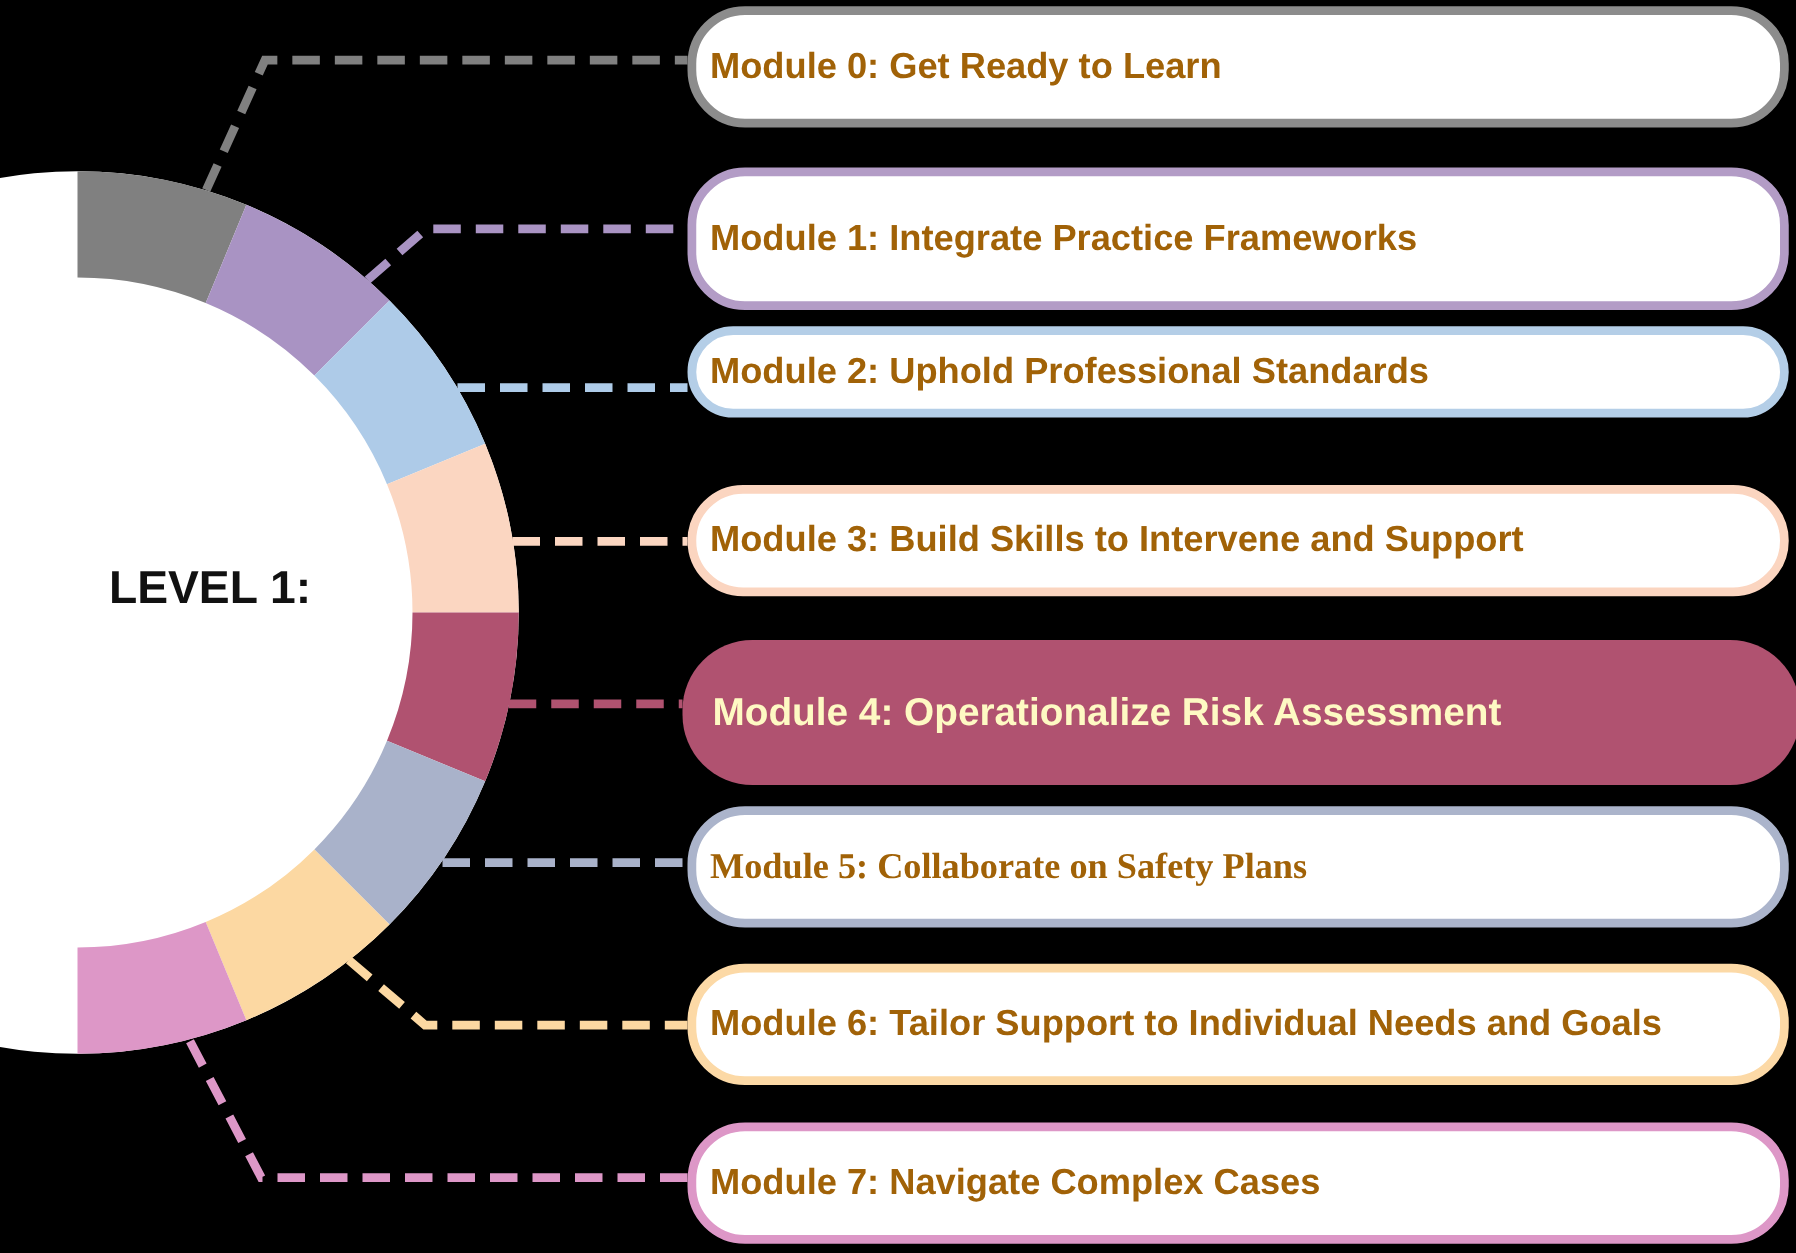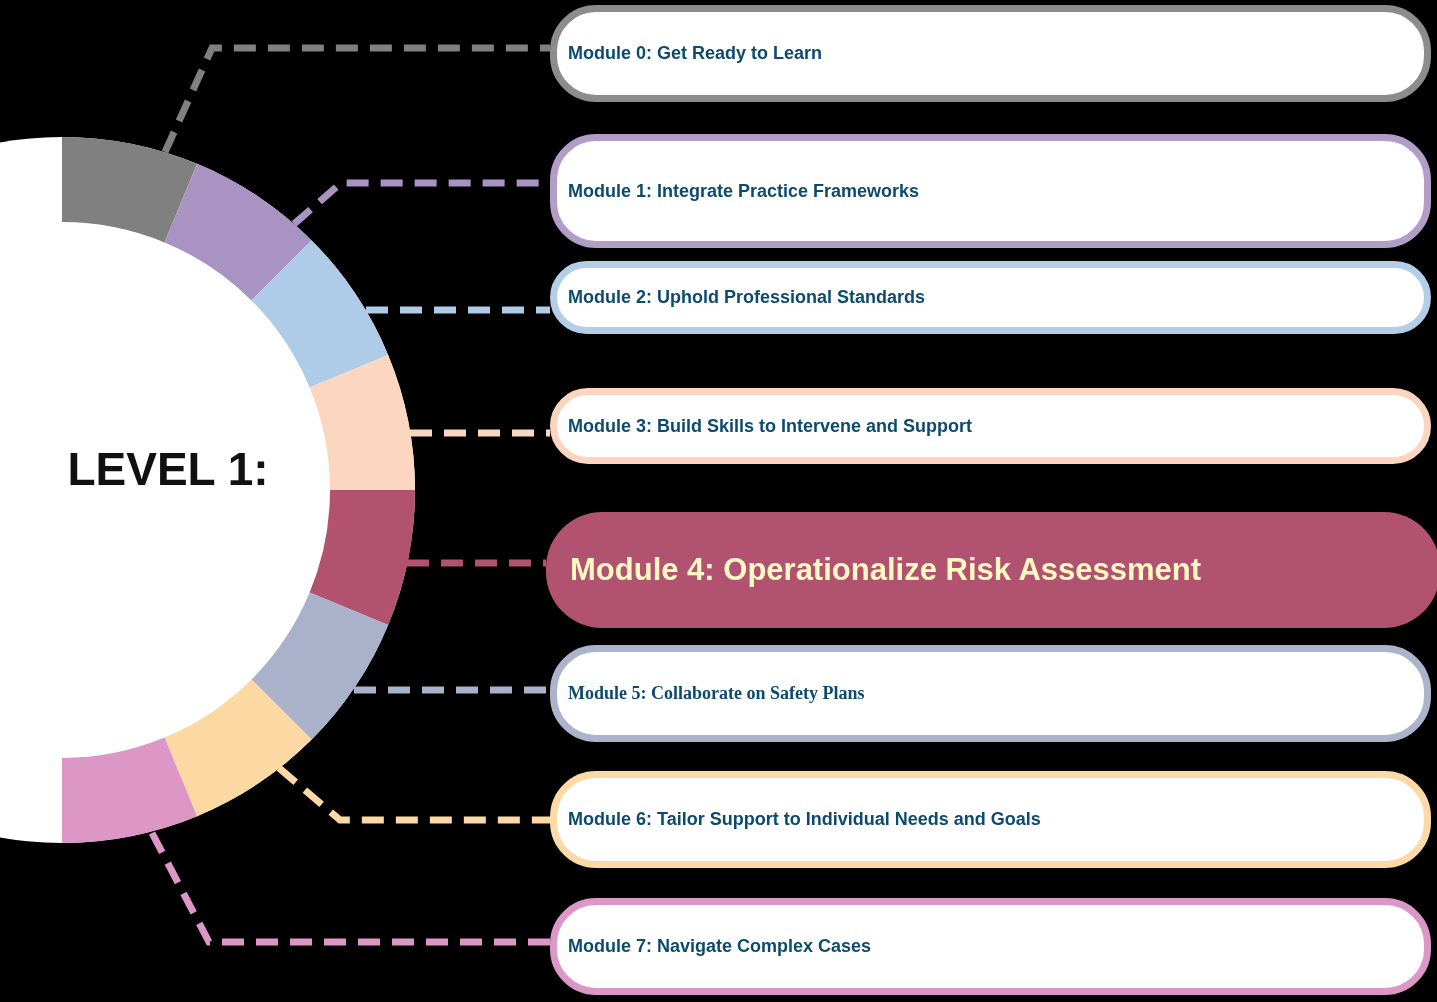--- a/index.html
+++ b/index.html
@@ -6,27 +6,27 @@
   .canvas{
     position:relative;width:1437px;height:1002px;background:#000;
     overflow:hidden;font-family:"Liberation Sans",sans-serif;
   }
   .diagram-svg{position:absolute;left:0;top:0;}
   .module-box{
     position:absolute;background:#fff;border-style:solid;border-width:7px;
     box-sizing:border-box;display:flex;align-items:center;padding-left:11px;
   }
   .module-label{
-    font-weight:bold;font-size:18px;color:#0c4a6e;white-space:nowrap;
+    font-weight:bold;font-size:29px;color:#a16207;white-space:nowrap;
   }
   .module-box.highlight{border-width:0;padding-left:24px;}
   .module-box.highlight .module-label{font-size:31px;color:#fef9c3;}
   .level-label{
     position:absolute;left:0;top:446px;width:336px;text-align:center;
-    font-weight:bold;font-size:46px;line-height:47px;color:#111;
+    font-weight:bold;font-size:37px;line-height:47px;color:#111;
   }
   .level-label span{display:block;}
 </style>
 </head>
 <body>
 
 <div class="canvas">
   <svg class="diagram-svg" width="1437" height="1002" viewBox="0 0 1437 1002">
       <circle cx="62" cy="490" r="353" fill="#ffffff"></circle>
       <path d="M 62.00000000000002 137 A 353 353 0 0 1 197.0872516248767 163.87052502351577 L 164.55915987384407 242.40028528697516 A 268 268 0 0 0 62.000000000000014 222 Z" fill="#808080"></path>
@@ -54,21 +54,21 @@
   <div id="boxes-root">
       <div class="module-box" style="left: 550px; top: 5px; width: 881px; height: 97px; border-radius: 46px; border-color: rgb(140, 140, 140); background-color: rgb(255, 255, 255);">
     <span class="module-label">Module 0: Get Ready to Learn</span>
   </div>
       <div class="module-box" style="left: 550px; top: 134px; width: 881px; height: 114px; border-radius: 46px; border-color: rgb(179, 156, 198); background-color: rgb(255, 255, 255);">
     <span class="module-label">Module 1: Integrate Practice Frameworks</span>
   </div>
       <div class="module-box" style="left: 550px; top: 261px; width: 881px; height: 73px; border-radius: 46px; border-color: rgb(180, 206, 231); background-color: rgb(255, 255, 255);">
     <span class="module-label">Module 2: Uphold Professional Standards</span>
   </div>
-      <div class="module-box" style="left: 550px; top: 388px; width: 881px; height: 76px; border-radius: 46px; border-color: rgb(251, 213, 192); background-color: rgb(255, 255, 255);">
+      <div class="module-box" style="left: 550px; top: 388px; width: 881px; height: 89px; border-radius: 46px; border-color: rgb(251, 213, 192); background-color: rgb(255, 255, 255);">
     <span class="module-label">Module 3: Build Skills to Intervene and Support</span>
   </div>
       <div class="module-box highlight" style="left: 546px; top: 512px; width: 894px; height: 116px; border-radius: 56px; border-color: rgb(176, 82, 112); background-color: rgb(176, 82, 112);">
     <span class="module-label">Module 4: Operationalize Risk Assessment</span>
   </div>
       <div class="module-box" style="left: 550px; top: 645px; width: 881px; height: 97px; border-radius: 46px; border-color: rgb(171, 180, 203); background-color: rgb(255, 255, 255); font-family: Liberation Serif, serif;">
     <span class="module-label">Module 5: Collaborate on Safety Plans</span>
   </div>
       <div class="module-box" style="left: 550px; top: 771px; width: 881px; height: 97px; border-radius: 46px; border-color: rgb(252, 217, 166); background-color: rgb(255, 255, 255);">
     <span class="module-label">Module 6: Tailor Support to Individual Needs and Goals</span>

